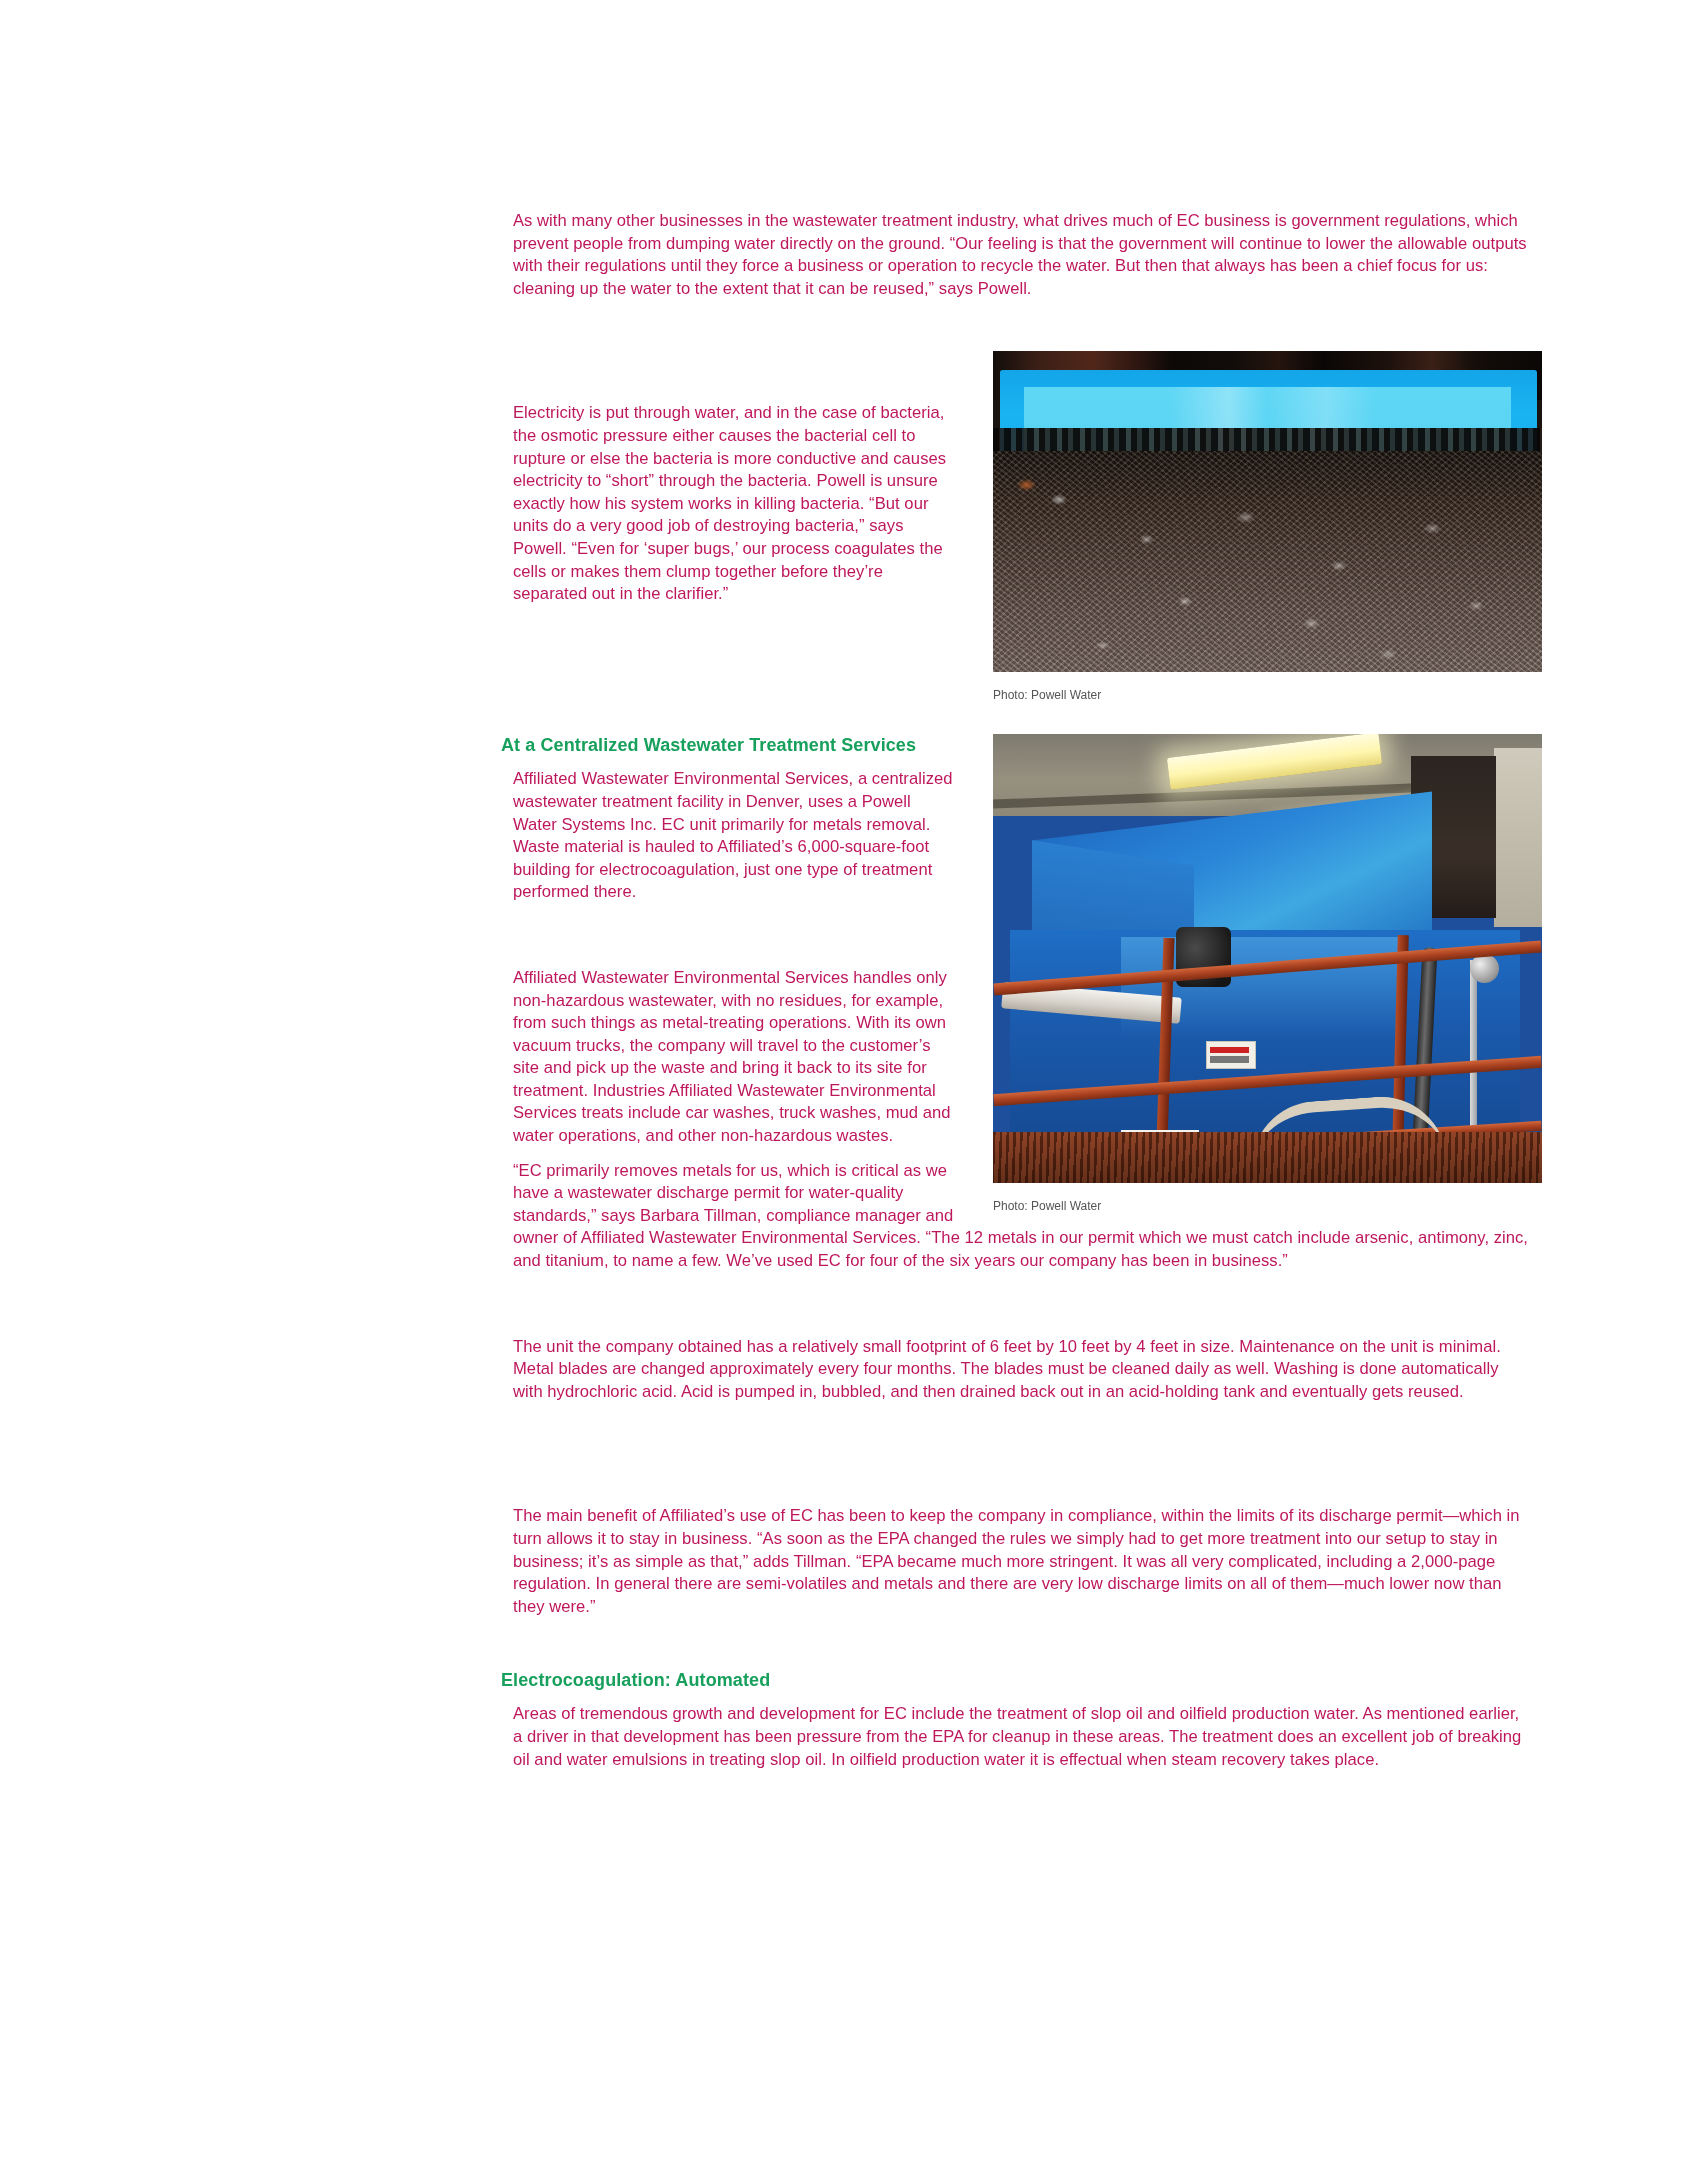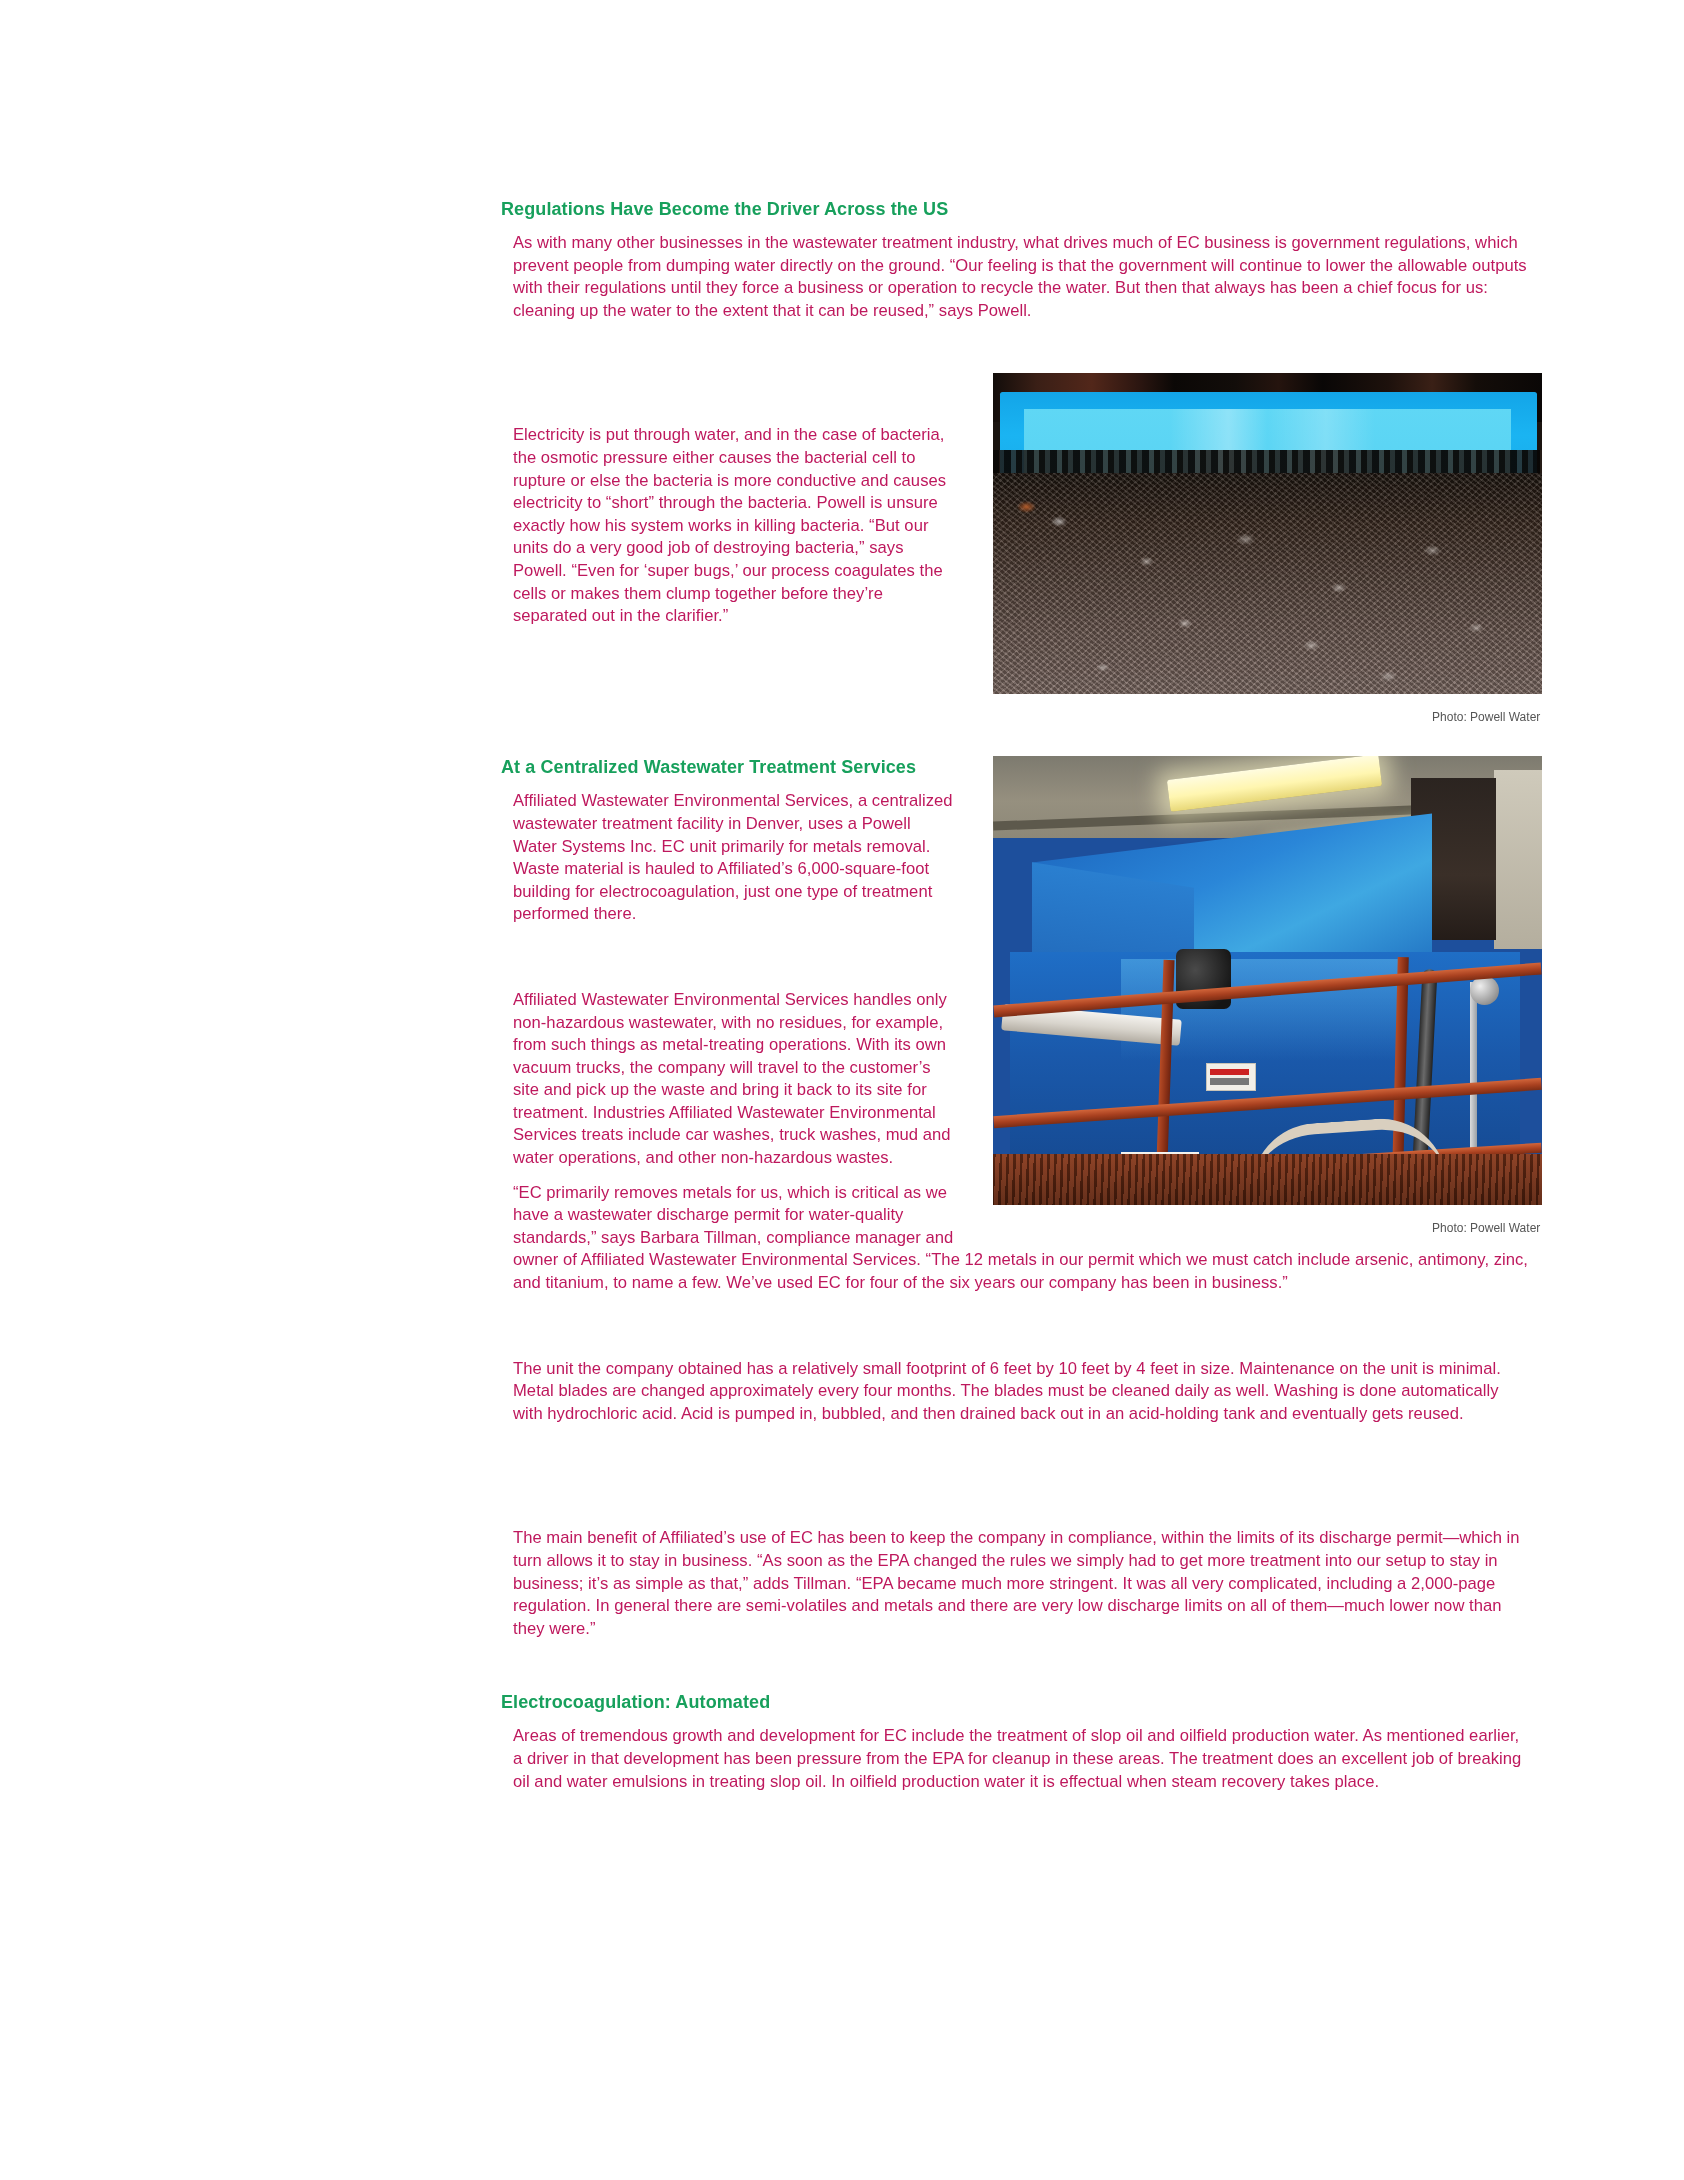--- a/index.html
+++ b/index.html
@@ -69,21 +69,21 @@
   }
   .photo {
     width: 549px;
     display: block;
     background: #2b2b2b;
   }
   .photo-credit {
     font-size: 12px;
     line-height: 15.3px;
     color: #555555;
-    text-align: right;
+    text-align: left;
     padding-top: 16px;
     padding-right: 1.7px;
   }
   .photo-caption {
     font-size: 13.2px;
     line-height: 17px;
     color: #444444;
     padding-top: 19px;
   }
 
@@ -277,21 +277,20 @@
     border-radius: 102px 102px 0 0;
     transform: rotate(-4deg);
   }
 </style>
 </head>
 <body>
 
 <div class="page">
   <div class="content">
 
-    <h2 class="section-head">Regulations Have Become the Driver Across the US</h2>
     <p class="body-text">As with many other businesses in the wastewater treatment industry, what drives much of EC business is government regulations, which prevent people from dumping water directly on the ground. “Our feeling is that the government will continue to lower the allowable outputs with their regulations until they force a business or operation to recycle the water. But then that always has been a chief focus for us: cleaning up the water to the extent that it can be reused,” says Powell.</p>
 
     <div class="gap-lg"></div>
 
     <div class="wrap-block">
       <div class="float-right-media">
         <div class="photo-frame">
           <div class="photo photo-tank">
             <div class="backwall"></div>
             <div class="tank-rim"></div>

